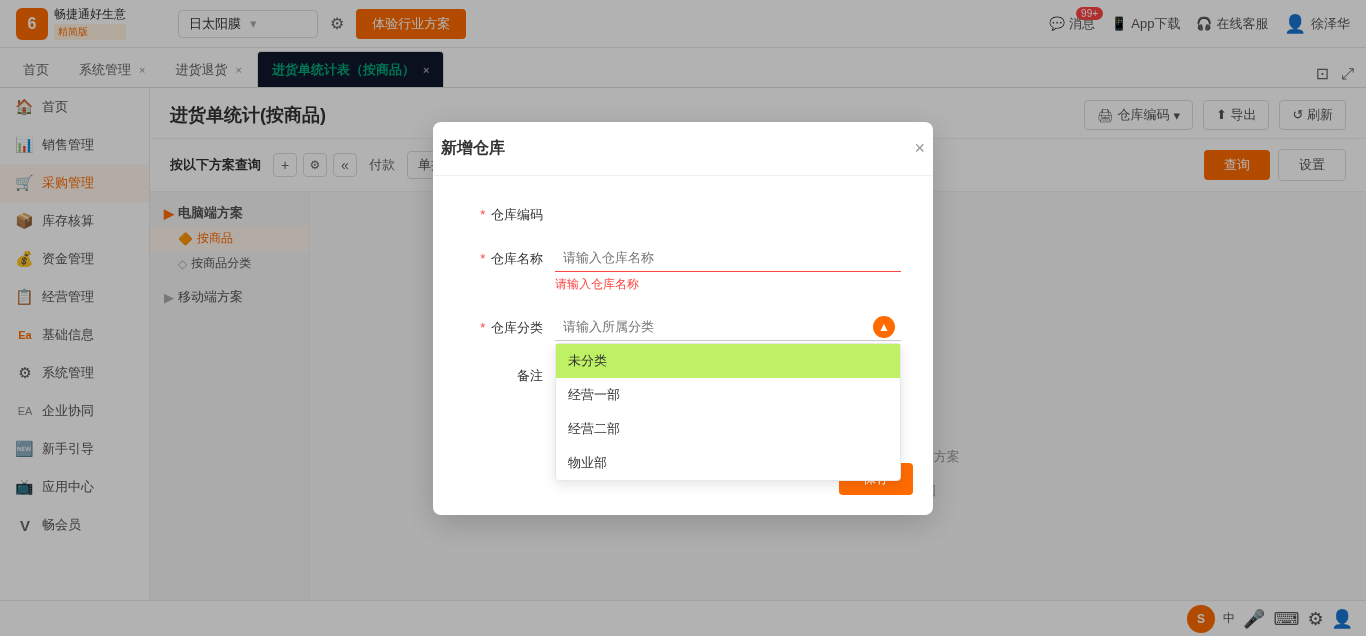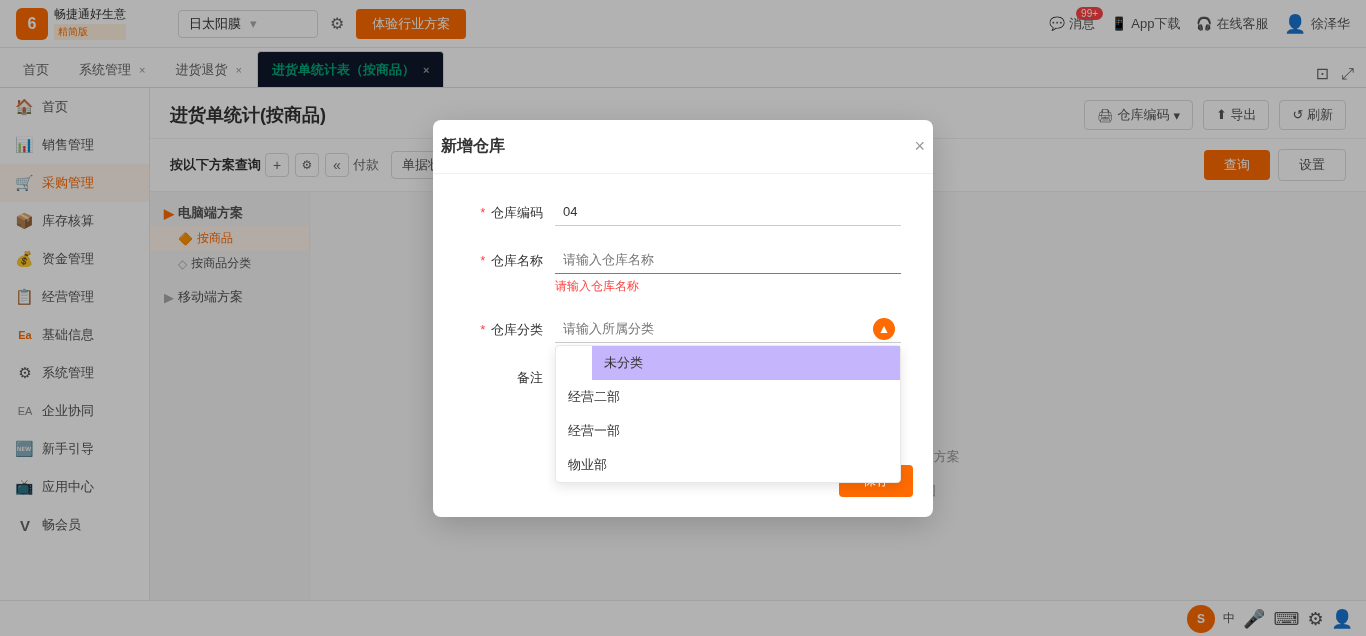--- a/index.html
+++ b/index.html
@@ -104,21 +104,21 @@
     }
     .page-title { font-size: 18px; font-weight: bold; color: #333; }
     .page-actions { display: flex; align-items: center; gap: 10px; }
     .btn-print { background: #fff; border: 1px solid #ddd; border-radius: 4px; padding: 5px 12px; cursor: pointer; font-size: 13px; display: flex; align-items: center; gap: 4px; color: #555; }
     .btn-export { background: #fff; border: 1px solid #ddd; border-radius: 4px; padding: 5px 12px; cursor: pointer; font-size: 13px; color: #555; }
     .btn-refresh { background: #fff; border: 1px solid #ddd; border-radius: 4px; padding: 5px 12px; cursor: pointer; font-size: 13px; color: #555; }
 
     
     .filter-bar {
       padding: 10px 20px; background: #fff; border-bottom: 1px solid #f0f0f0;
-      display: flex; align-items: center; gap: 4px; flex-wrap: wrap;
+      display: flex; align-items: center; gap: 12px; flex-wrap: wrap;
     }
     .filter-label { font-size: 13px; color: #333; font-weight: bold; }
     .filter-actions { display: flex; align-items: center; gap: 6px; }
     .btn-add { width: 24px; height: 24px; border: 1px solid #ddd; border-radius: 4px; display: flex; align-items: center; justify-content: center; cursor: pointer; color: #666; font-size: 14px; background: #fff; }
     .filter-select { border: 1px solid #ddd; border-radius: 4px; padding: 4px 10px; font-size: 13px; cursor: pointer; background: #fff; color: #555; display: flex; align-items: center; gap: 6px; min-width: 120px; }
     .btn-query { background: #ff6b00; color: white; border: none; border-radius: 4px; padding: 6px 20px; cursor: pointer; font-size: 13px; }
     .btn-set { background: #fff; border: 1px solid #ddd; border-radius: 4px; padding: 6px 20px; cursor: pointer; font-size: 13px; color: #555; }
     .filter-right { margin-left: auto; display: flex; align-items: center; gap: 8px; }
     .scheme-list { width: 160px; border-right: 1px solid #f0f0f0; padding: 8px 0; }
     .scheme-item { padding: 4px 14px; font-size: 13px; color: #555; cursor: pointer; display: flex; align-items: center; gap: 4px; }
@@ -175,21 +175,21 @@
       cursor: pointer; color: white; font-size: 12px;
     }
     .dropdown-list {
       position: absolute; top: 100%; left: 0; right: 0;
       background: #fff; border: 1px solid #e8e8e8; border-radius: 4px;
       box-shadow: 0 4px 12px rgba(0,0,0,0.1); z-index: 100; margin-top: 2px;
     }
     .dropdown-option {
       padding: 8px 12px; font-size: 13px; cursor: pointer; color: #333;
     }
-    .dropdown-option.highlighted { background: #c4b5fd; margin-left: 36px; }
+    .dropdown-option.highlighted { background: #bef264; }
 
     .textarea-input {
       width: 100%; border: none; border-bottom: 1px solid #ccc;
       padding: 6px 8px; font-size: 13px; outline: none; background: transparent;
       resize: none; color: #333; min-height: 36px;
     }
 
     .modal-footer {
       padding: 12px 20px 20px; display: flex; justify-content: flex-end; gap: 10px;
     }
@@ -431,23 +431,20 @@
       <span class="modal-close">×</span>
     </div>
 
     <div class="modal-body">
 
       <div class="form-row">
         <div class="form-label">
           <span class="required-star">*</span>
           <span>仓库编码</span>
         </div>
-        <div class="form-input-wrap">
-          <input class="form-input" type="text" value="04" style="">
-        </div>
       </div>
 
       <div class="form-row">
         <div class="form-label">
           <span class="required-star">*</span>
           <span>仓库名称</span>
         </div>
         <div class="form-input-wrap">
           <input class="form-input error-outline" type="text" placeholder="请输入仓库名称" style="">
           <div class="error-msg">请输入仓库名称</div>
@@ -459,22 +456,22 @@
           <span class="required-star">*</span>
           <span>仓库分类</span>
         </div>
         <div class="form-input-wrap">
           <div class="dropdown-wrap">
             <input class="dropdown-input" type="text" placeholder="请输入所属分类" style="">
             <div class="dropdown-arrow">▲</div>
             
             <div class="dropdown-list">
               <div class="dropdown-option highlighted">未分类</div>
+              <div class="dropdown-option">经营一部</div>
               <div class="dropdown-option">经营二部</div>
-              <div class="dropdown-option">经营一部</div>
               <div class="dropdown-option">物业部</div>
             </div>
           </div>
         </div>
       </div>
 
       <div class="form-row">
         <div class="form-label">备注</div>
         <div class="form-input-wrap">
           <textarea class="textarea-input" rows="2" style=""></textarea>

